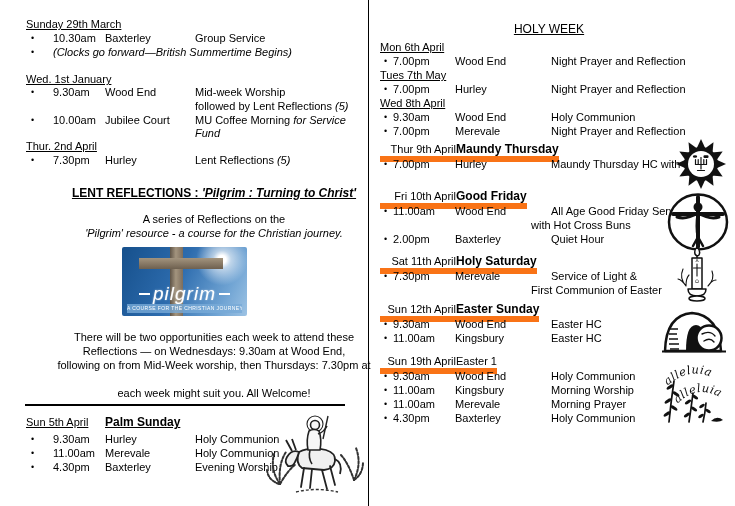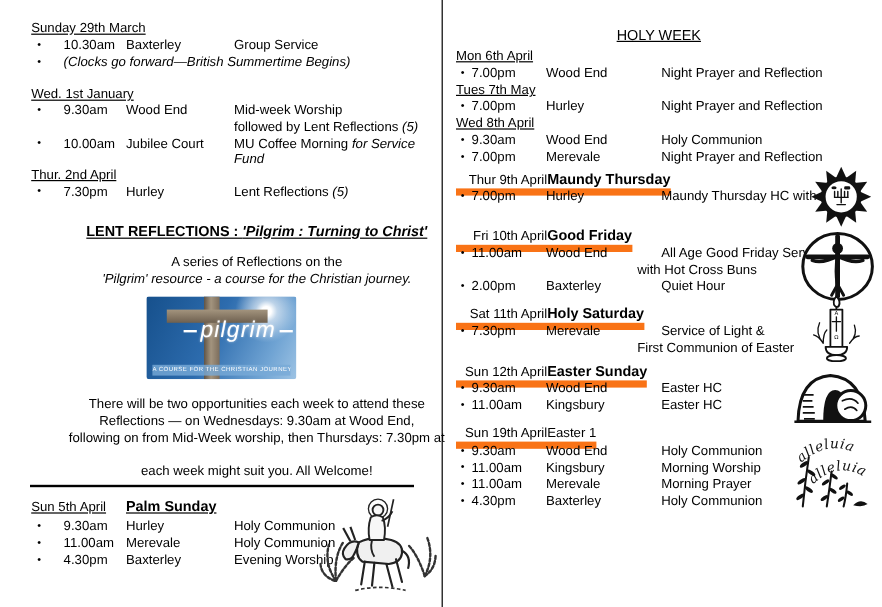--- a/index.html
+++ b/index.html
@@ -38,21 +38,21 @@
   .rrow .d{position:absolute;left:151px;padding-left:20px;}
   
   .pilgrim{position:absolute;left:122px;top:247px;width:125px;height:69px;overflow:hidden;border-radius:2px;
     background:
       radial-gradient(circle at 80% 18%, #ffffff 0px, #ffffff 4px, rgba(255,255,255,.6) 9px, rgba(255,255,255,0) 26px),
       linear-gradient(115deg,#16508c 0%,#2d6cae 45%,#6fa3d3 80%,#9dc3e4 100%);}
   .px-v{position:absolute;left:48px;top:0;width:13px;height:69px;
     background:linear-gradient(90deg,#5f5447,#a3947e 45%,#7c6d5c);}
   .px-h{position:absolute;left:17px;top:11px;width:84px;height:11px;
     background:linear-gradient(180deg,#a3947e,#6e604f);}
-  .pword{position:absolute;top:22px;left:0;width:100%;display:flex;align-items:center;justify-content:flex-end;
+  .pword{position:absolute;top:40px;left:0;width:100%;display:flex;align-items:center;justify-content:center;
     color:#fff;font-style:italic;font-size:19px;letter-spacing:1px;text-shadow:0 0 2px rgba(255,255,255,.6);}
   .pdash{height:2px;width:11px;background:#fff;margin:0 3px;}
   .pcap{position:absolute;bottom:3px;left:5px;right:5px;height:9px;line-height:9px;
     background:rgba(120,170,215,.8);color:#fff;font-size:5px;letter-spacing:.4px;text-align:center;
     white-space:nowrap;overflow:hidden;font-style:normal;}
   svg{display:block;}
   .icon{position:absolute;}
 </style>
 </head>
 <body>

